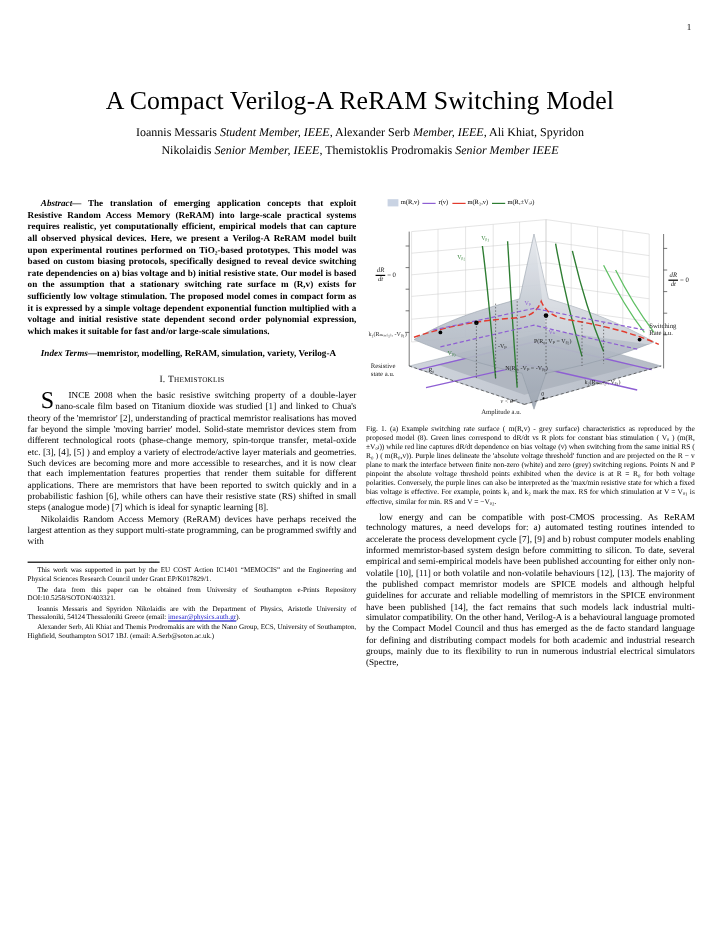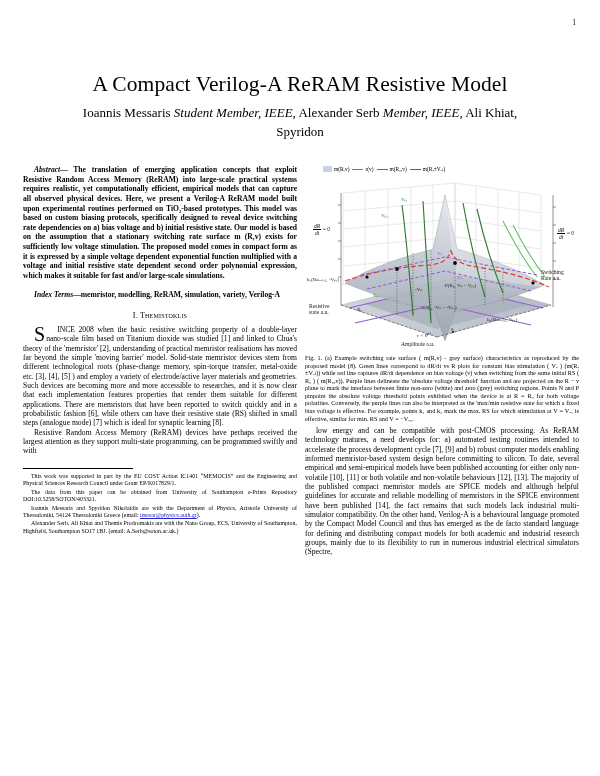--- a/index.html
+++ b/index.html
@@ -36,21 +36,21 @@
     font-size: 21.5px;
     font-weight: normal;
     letter-spacing: 0.1px;
   }
   .authors {
     position: absolute;
     top: 104px;
     left: 75px;
     width: 450px;
     text-align: center;
-    font-size: 13px;
+    font-size: 10px;
     line-height: 1.45;
   }
   .authors i { font-style: italic; }
 
   .columns {
     position: absolute;
     top: 165px;
     left: 0;
     width: 600px;
     height: 600px;
@@ -195,39 +195,40 @@
   .mathfrac .num { display: block; border-bottom: 0.7px solid #000; padding: 0 1px; }
   .mathfrac .den { display: block; padding: 0 1px; }
 </style>
 </head>
 <body>
 
 <div class="page">
 
   <div class="page-number">1</div>
 
-  <h1 class="title">A Compact Verilog-A ReRAM Resistive Model</h1>
+  <h1 class="title">A Compact Verilog-A ReRAM Switching Model</h1>
 
   <div class="authors">
     <span><span>Ioannis Messaris </span><i>Student Member, IEEE</i><span>, Alexander Serb </span><i>Member, IEEE</i><span>, Ali Khiat, Spyridon</span></span><br>
+    <span><span>Nikolaidis </span><i>Senior Member, IEEE</i><span>, Themistoklis Prodromakis </span><i>Senior Member IEEE</i></span>
   </div>
 
   <div class="columns">
 
     <div class="col col-left">
 
       <div class="abstract"><span class="lead">Abstract—</span><span> The translation of emerging application concepts that exploit Resistive Random Access Memory (ReRAM) into large-scale practical systems requires realistic, yet computationally efficient, empirical models that can capture all observed physical devices. Here, we present a Verilog-A ReRAM model built upon experimental routines performed on TiO₂-based prototypes. This model was based on custom biasing protocols, specifically designed to reveal device switching rate dependencies on a) bias voltage and b) initial resistive state. Our model is based on the assumption that a stationary switching rate surface m (R,v) exists for sufficiently low voltage stimulation. The proposed model comes in compact form as it is expressed by a simple voltage dependent exponential function multiplied with a voltage and initial resistive state dependent second order polynomial expression, which makes it suitable for fast and/or large-scale simulations.</span></div>
 
       <div class="indexterms"><span class="lead">Index Terms</span><span>—memristor, modelling, ReRAM, simulation, variety, Verilog-A</span></div>
 
       <div class="section-head">I.  Themistoklis</div>
 
       <p class="body-para dropcap-para"><span class="dropcap">S</span><span>INCE 2008 when the basic resistive switching property of a double-layer nano-scale film based on Titanium dioxide was studied [1] and linked to Chua's theory of the 'memristor' [2], understanding of practical memristor realisations has moved far beyond the simple 'moving barrier' model. Solid-state memristor devices stem from different technological roots (phase-change memory, spin-torque transfer, metal-oxide etc. [3], [4], [5] ) and employ a variety of electrode/active layer materials and geometries. Such devices are becoming more and more accessible to researches, and it is now clear that each implementation features properties that render them suitable for different applications. There are memristors that have been reported to switch quickly and in a probabilistic fashion [6], while others can have their resistive state (RS) shifted in small steps (analogue mode) [7] which is ideal for synaptic learning [8].</span></p>
 
-      <p class="body-para">Resistive Random Access Memory (ReRAM) devices have perhaps received the largest attention as they support multi-state programming, can be programmed swiftly and with</p>
+      <p class="body-para">Nikolaidis Random Access Memory (ReRAM) devices have perhaps received the largest attention as they support multi-state programming, can be programmed swiftly and with</p>
 
       <div class="footnote-rule"></div>
 
       <div class="footnotes">
         <p>This work was supported in part by the EU COST Action IC1401 “MEMOCIS” and the Engineering and Physical Sciences Research Council under Grant EP/K017829/1.</p>
         <p>The data from this paper can be obtained from University of Southampton e-Prints Repository  DOI:10.5258/SOTON/403321.</p>
         <p><span>Ioannis Messaris and Spyridon Nikolaidis are with the Department of Physics, Aristotle University of Thessaloniki, 54124 Thessaloniki Greece (email: </span><span class="mail">imesar@physics.auth.gr</span><span>).</span></p>
         <p>Alexander Serb, Ali Khiat and Themis Prodromakis are with the Nano Group, ECS, University of Southampton, Highfield, Southampton SO17 1BJ. (email: A.Serb@soton.ac.uk.)</p>
       </div>
 

